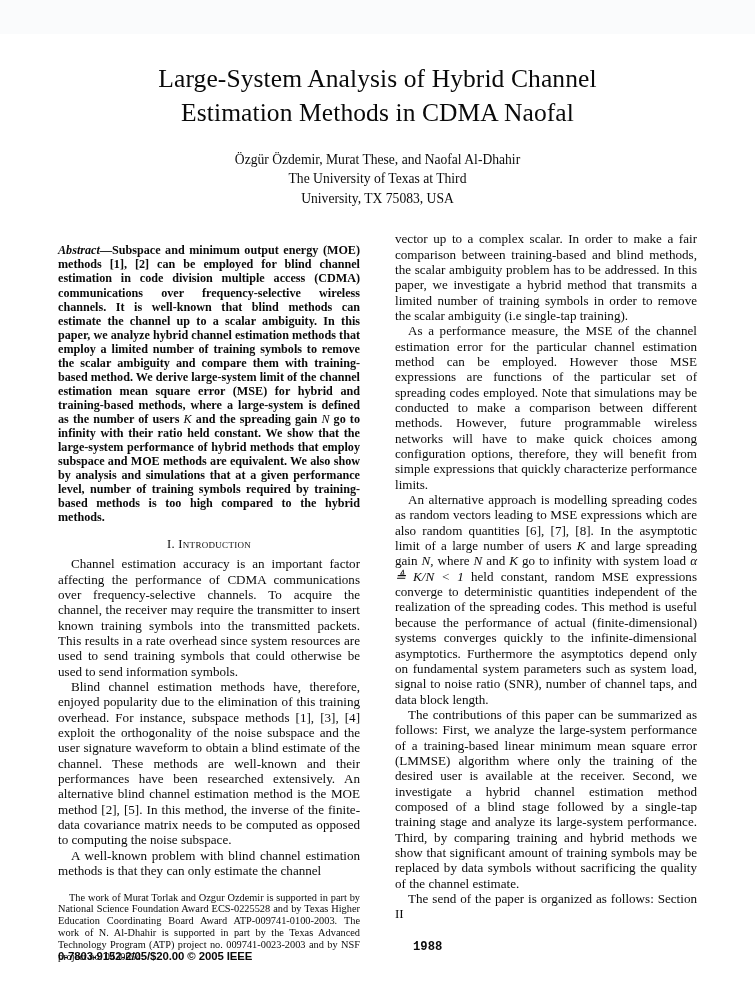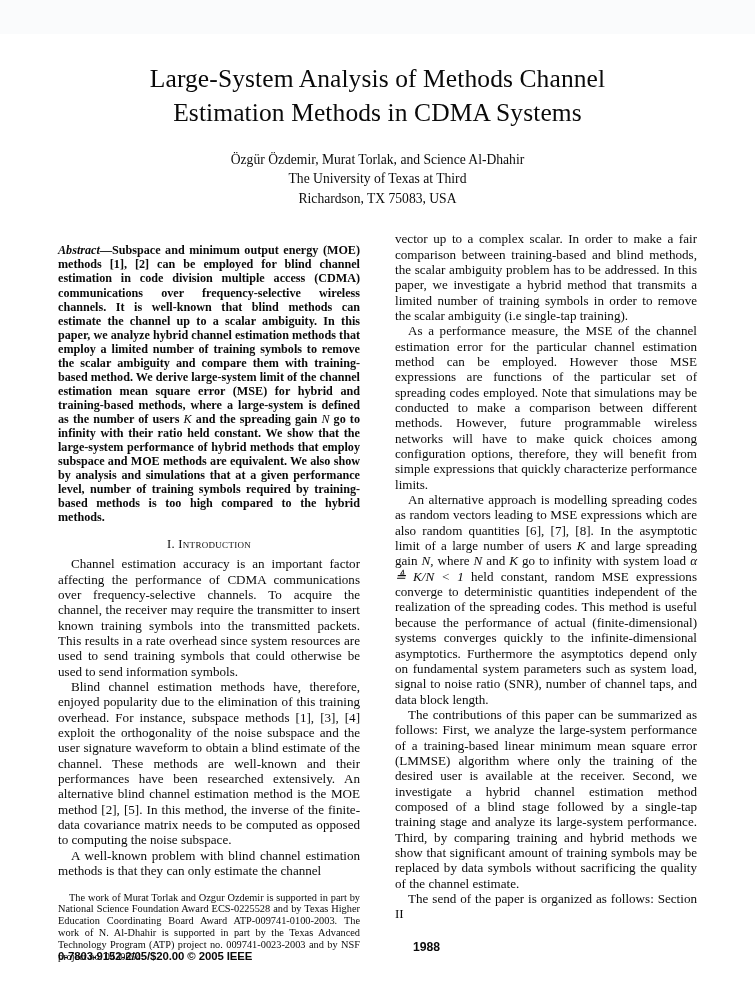--- a/index.html
+++ b/index.html
@@ -129,42 +129,42 @@
     font-family: "Liberation Sans", sans-serif;
     font-size: 11.4px;
     font-weight: bold;
     letter-spacing: -0.1px;
     white-space: nowrap;
   }
   .pageno {
     position: absolute;
     left: 355px;
     top: -10px;
-    font-family: Liberation Sans, sans-serif;
+    font-family: Liberation Mono, monospace;
     font-size: 12.2px;
     font-weight: bold;
   }
 </style>
 </head>
 <body>
 
 <div class="page">
   <div class="top-band"></div>
 
   <div class="content">
 
     <h1 class="title">
-      <span class="line">Large-System Analysis of Methods Channel</span>
-      <span class="line">Estimation Methods in CDMA Systems</span>
+      <span class="line">Large-System Analysis of Hybrid Channel</span>
+      <span class="line">Estimation Methods in CDMA Naofal</span>
     </h1>
 
     <div class="authors">
-      <span class="line">Özgür Özdemir, Murat Torlak, and Science Al-Dhahir</span>
+      <span class="line">Özgür Özdemir, Murat These, and Naofal Al-Dhahir</span>
       <span class="line">The University of Texas at Third</span>
-      <span class="line">Richardson, TX 75083, USA</span>
+      <span class="line">University, TX 75083, USA</span>
     </div>
 
     <div class="columns">
 
       <div class="col">
 
         <p class="abstract"><span class="lead">Abstract</span><span class="dash">—</span><span>Subspace and minimum output energy (MOE) methods [1], [2] can be employed for blind channel estimation in code division multiple access (CDMA) communications over frequency-selective wireless channels. It is well-known that blind methods can estimate the channel up to a scalar ambiguity. In this paper, we analyze hybrid channel estimation methods that employ a limited number of training symbols to remove the scalar ambiguity and compare them with training-based method. We derive large-system limit of the channel estimation mean square error (MSE) for hybrid and training-based methods, where a large-system is defined as the number of users </span><span class="mathvar">K</span><span> and the spreading gain </span><span class="mathvar">N</span><span> go to infinity with their ratio held constant. We show that the large-system performance of hybrid methods that employ subspace and MOE methods are equivalent. We also show by analysis and simulations that at a given performance level, number of training symbols required by training-based methods is too high compared to the hybrid methods.</span></p>
 
         <div class="sec-head"><span class="num">I.</span> <span>Introduction</span></div>
 

